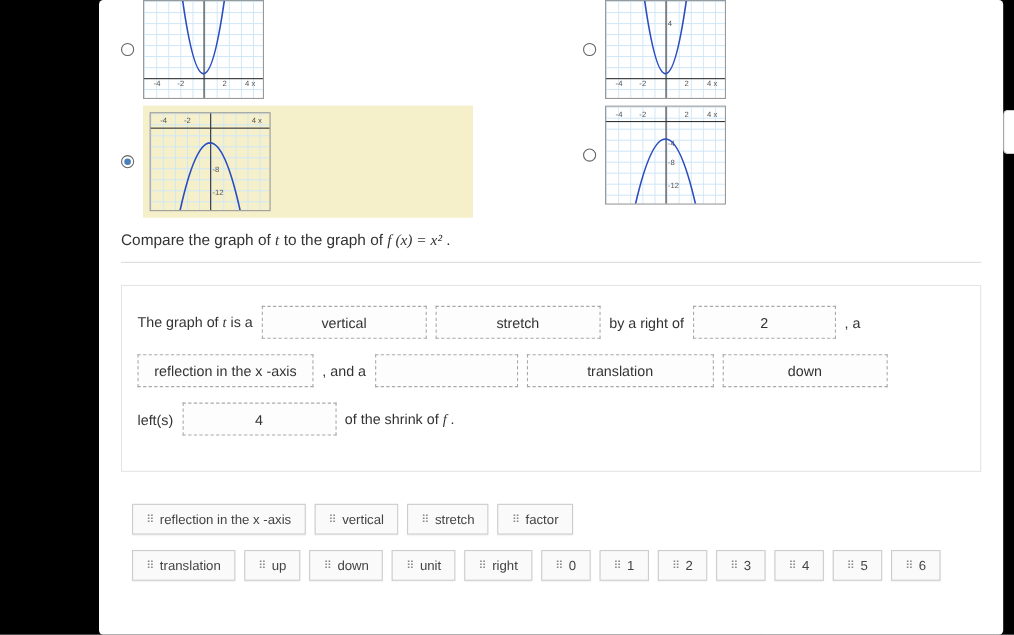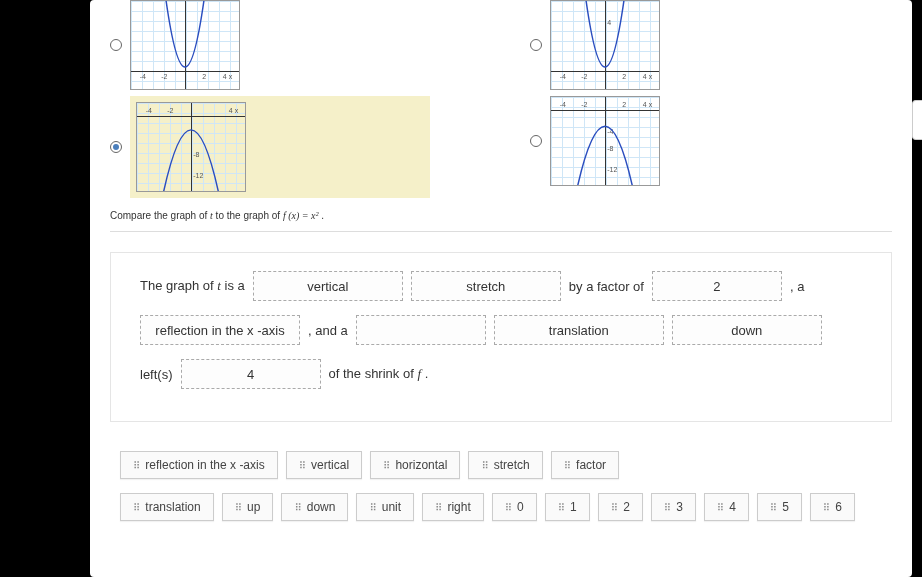--- a/index.html
+++ b/index.html
@@ -52,27 +52,27 @@
     .axis-h { position: absolute; left: 0; right: 0; height: 1px; background: #333; }
     .axis-v { position: absolute; top: 0; bottom: 0; width: 1px; background: #333; }
     .tick-label { position: absolute; font-size: 7px; color: #555; }
     .highlight-box {
       background: #f5f0c9;
       padding: 6px;
       display: inline-block;
     }
     .prompt {
       margin: 12px 0 10px 0;
-      font-size: 10px;
+      font-size: 14px;
     }
     .prompt .it { font-style: italic; font-family: 'Times New Roman', serif; }
     hr.sep { border: none; border-top: 1px solid #ddd; margin-bottom: 20px; }
     .sentence-area {
       border: 1px solid #e5e5e5;
-      padding: 18px 29px;
+      padding: 18px 14px;
       margin-bottom: 25px;
     }
     .sentence-row {
       display: flex; align-items: center; flex-wrap: wrap; gap: 8px;
       margin-bottom: 14px;
       font-size: 13px;
     }
     .drop-slot {
       border: 1.5px dashed #aaa;
       min-width: 150px;
@@ -202,42 +202,41 @@
     <div class="prompt">
       <span>Compare the graph of </span><span class="it">t</span><span> to the graph of </span><span class="it">f (x) = x²</span><span> .</span>
     </div>
     <hr class="sep">
 
     <div class="sentence-area">
       <div class="sentence-row">
         <span><span>The graph of </span><span class="it" style="font-family:'Times New Roman',serif;font-style:italic;">t</span><span> is a</span></span>
         <span class="drop-slot filled">vertical</span>
         <span class="drop-slot filled">stretch</span>
-        <span>by a factor of</span>
+        <span>by a right of</span>
         <span class="drop-slot filled" style="min-width:130px;">2</span>
         <span>, a</span>
       </div>
       <div class="sentence-row">
         <span class="drop-slot filled" style="min-width:160px;">reflection in the x -axis</span>
         <span>, and a</span>
         <span class="drop-slot" style="min-width:130px;"></span>
         <span class="drop-slot filled" style="min-width:170px;">translation</span>
         <span class="drop-slot filled" style="min-width:150px;">down</span>
       </div>
       <div class="sentence-row">
         <span>left(s)</span>
         <span class="drop-slot filled" style="min-width:140px;">4</span>
         <span><span>of the shrink of </span><span class="it" style="font-family:'Times New Roman',serif;font-style:italic;">f</span><span> .</span></span>
       </div>
     </div>
 
     <div class="tile-bank">
       <div class="tile">reflection in the x -axis</div>
       <div class="tile">vertical</div>
-      <div class="tile">horizontal</div>
       <div class="tile">stretch</div>
       <div class="tile">factor</div>
     </div>
     <div class="tile-bank" style="margin-top:6px;">
       <div class="tile">translation</div>
       <div class="tile">up</div>
       <div class="tile">down</div>
       <div class="tile">unit</div>
       <div class="tile">right</div>
       <div class="tile">0</div>

